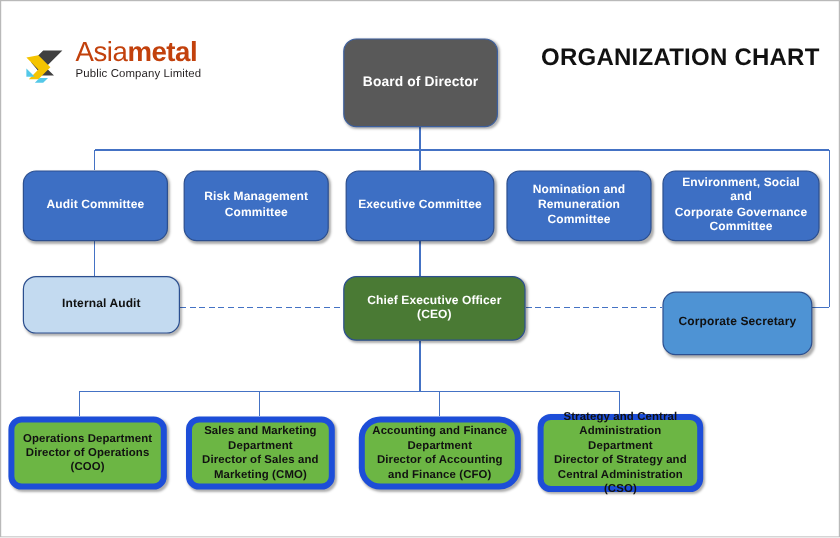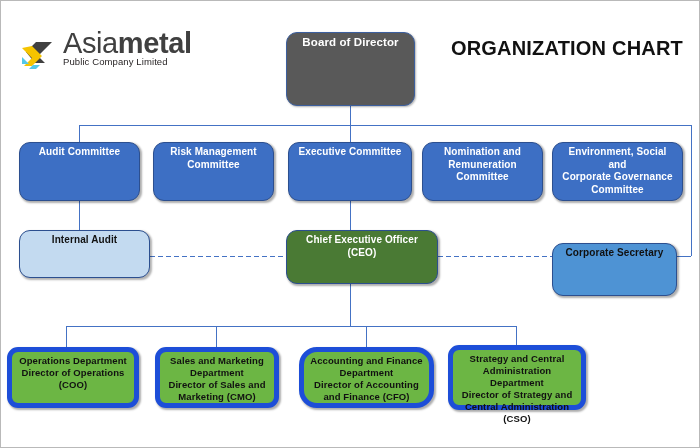--- a/index.html
+++ b/index.html
@@ -36,24 +36,24 @@
     height: 36px;
   }
   #brand-wordmark {
     position: absolute;
     left: 44px;
     top: 0px;
     width: 146px;
     height: 44px;
   }
   .wm-line1 {
-    font-size: 29px;
+    font-size: 23px;
     line-height: 25px;
     letter-spacing: -0.4px;
-    color: #404040;
+    color: #c2410c;
     white-space: nowrap;
   }
   .wm-line1 .thin { font-weight: 400; }
   .wm-line1 .bold { font-weight: 700; }
   .wm-line2 {
     font-size: 9.5px;
     line-height: 11px;
     letter-spacing: 0.1px;
     color: #231f20;
     font-weight: 400;
@@ -78,21 +78,21 @@
     top: 0;
     width: 700px;
     height: 448px;
   }
 
   
   .node {
     position: absolute;
     box-sizing: border-box;
     display: flex;
-    align-items: flex-start;
+    align-items: center;
     justify-content: center;
     text-align: center;
     border-radius: 11px;
     padding: 3px 6px;
     font-weight: 700;
     line-height: 12.5px;
     letter-spacing: 0.1px;
   }
   .node span { display: block; width: 100%; }
 

